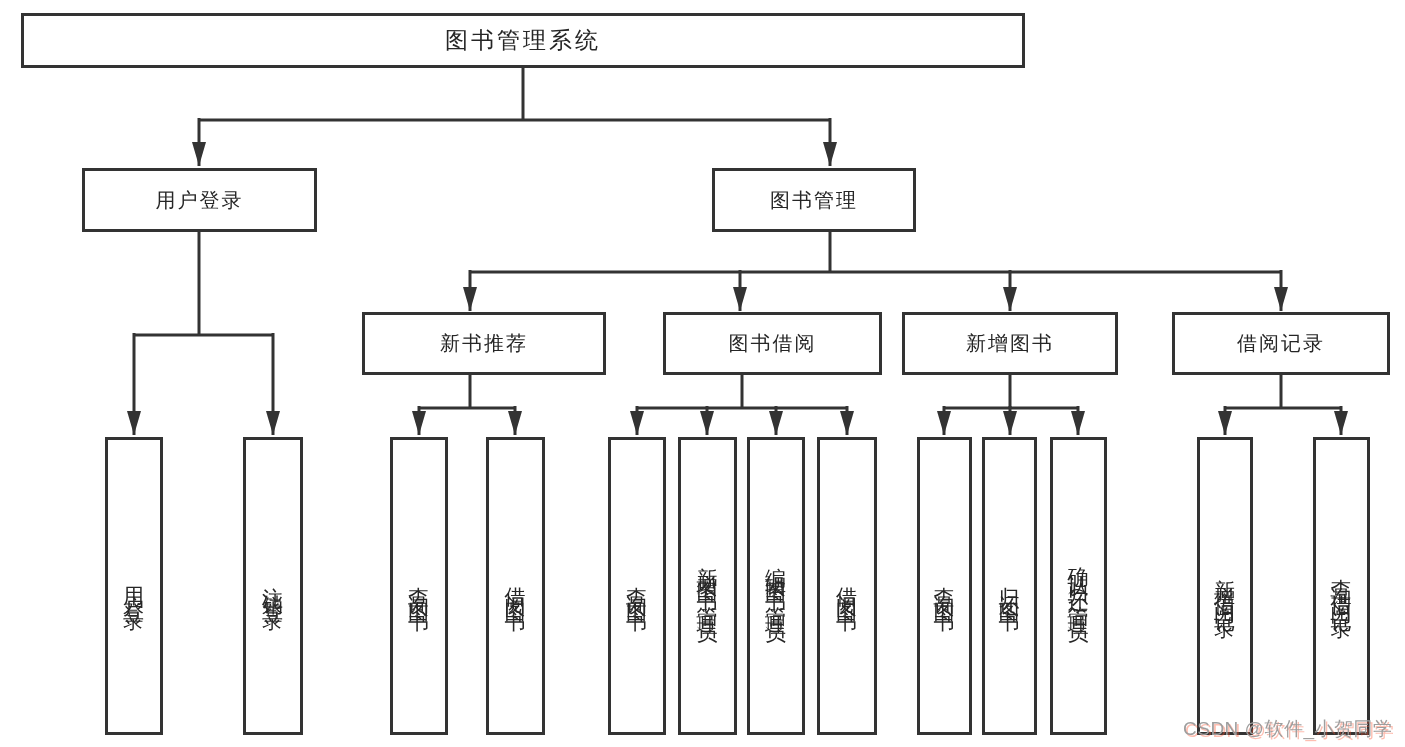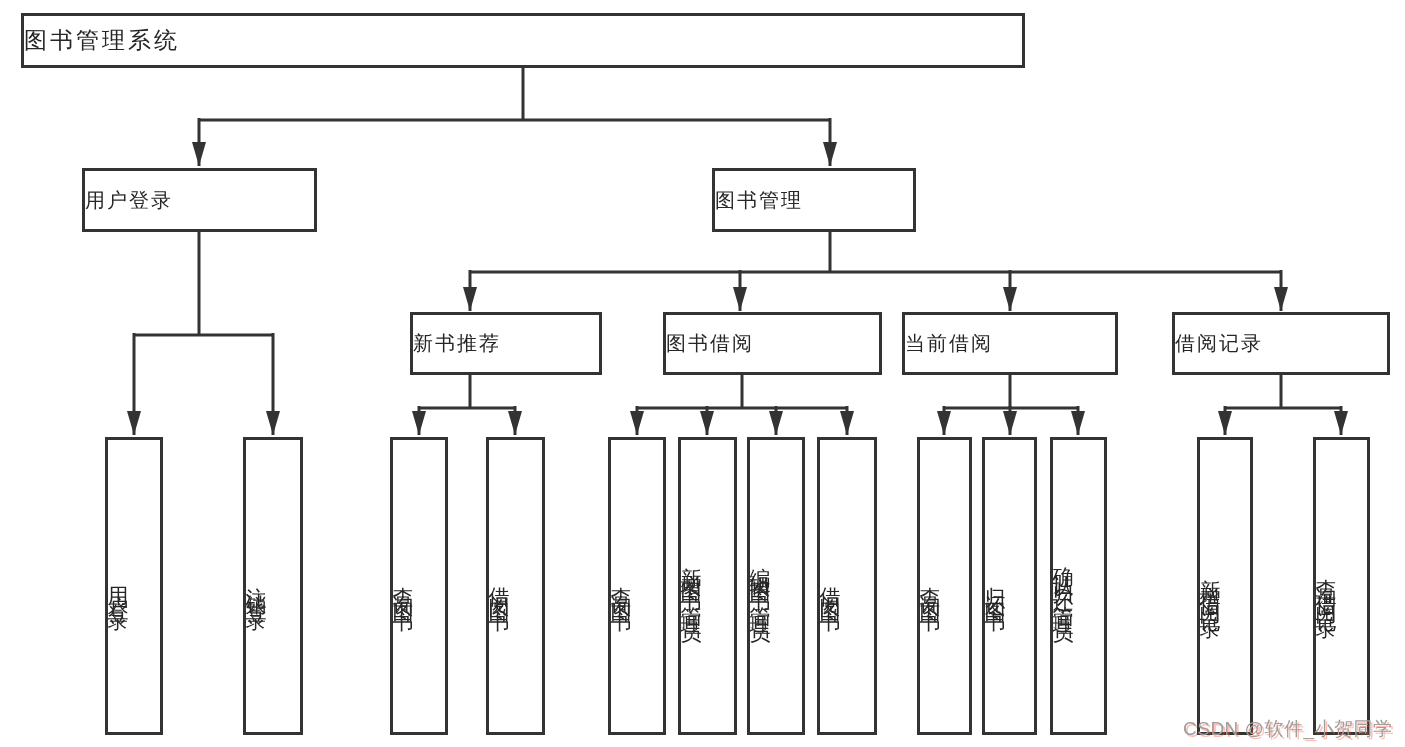--- a/index.html
+++ b/index.html
@@ -17,20 +17,21 @@
     width: 1405px; height: 747px;
   }
   .box {
     position: absolute;
     box-sizing: border-box;
     border: 3px solid #333333;
     background: #ffffff;
     color: #262626;
     display: flex;
     align-items: center;
+    justify-content: center;
     text-align: center;
   }
   .root-box { font-size: 23px; letter-spacing: 3px; }
   .h-box   { font-size: 20px; letter-spacing: 2px; }
   .v-box span {
     writing-mode: vertical-rl;
     text-orientation: mixed;
     font-size: 21px;
     letter-spacing: 8px;
     line-height: 1;
@@ -119,28 +120,28 @@
     <span>图书管理系统</span>
   </div>
 
   <div class="box h-box" style="left:82px; top:168px; width:235px; height:64px;">
     <span>用户登录</span>
   </div>
   <div class="box h-box" style="left:712px; top:168px; width:204px; height:64px;">
     <span>图书管理</span>
   </div>
 
-  <div class="box h-box" style="left:362px; top:312px; width:192px; height:63px;margin-left:48px;">
+  <div class="box h-box" style="left:362px; top:312px; width:244px; height:63px;">
     <span>新书推荐</span>
   </div>
   <div class="box h-box" style="left:663px; top:312px; width:219px; height:63px;">
     <span>图书借阅</span>
   </div>
   <div class="box h-box" style="left:902px; top:312px; width:216px; height:63px;">
-    <span>当前借阅</span>
+    <span>新增图书</span>
   </div>
   <div class="box h-box" style="left:1172px; top:312px; width:218px; height:63px;">
     <span>借阅记录</span>
   </div>
 
   <div class="box v-box" style="left:105px; top:437px; width:58px; height:298px;">
     <span>用户登录</span>
   </div>
   <div class="box v-box" style="left:243px; top:437px; width:60px; height:298px;">
     <span>注销登录</span>

